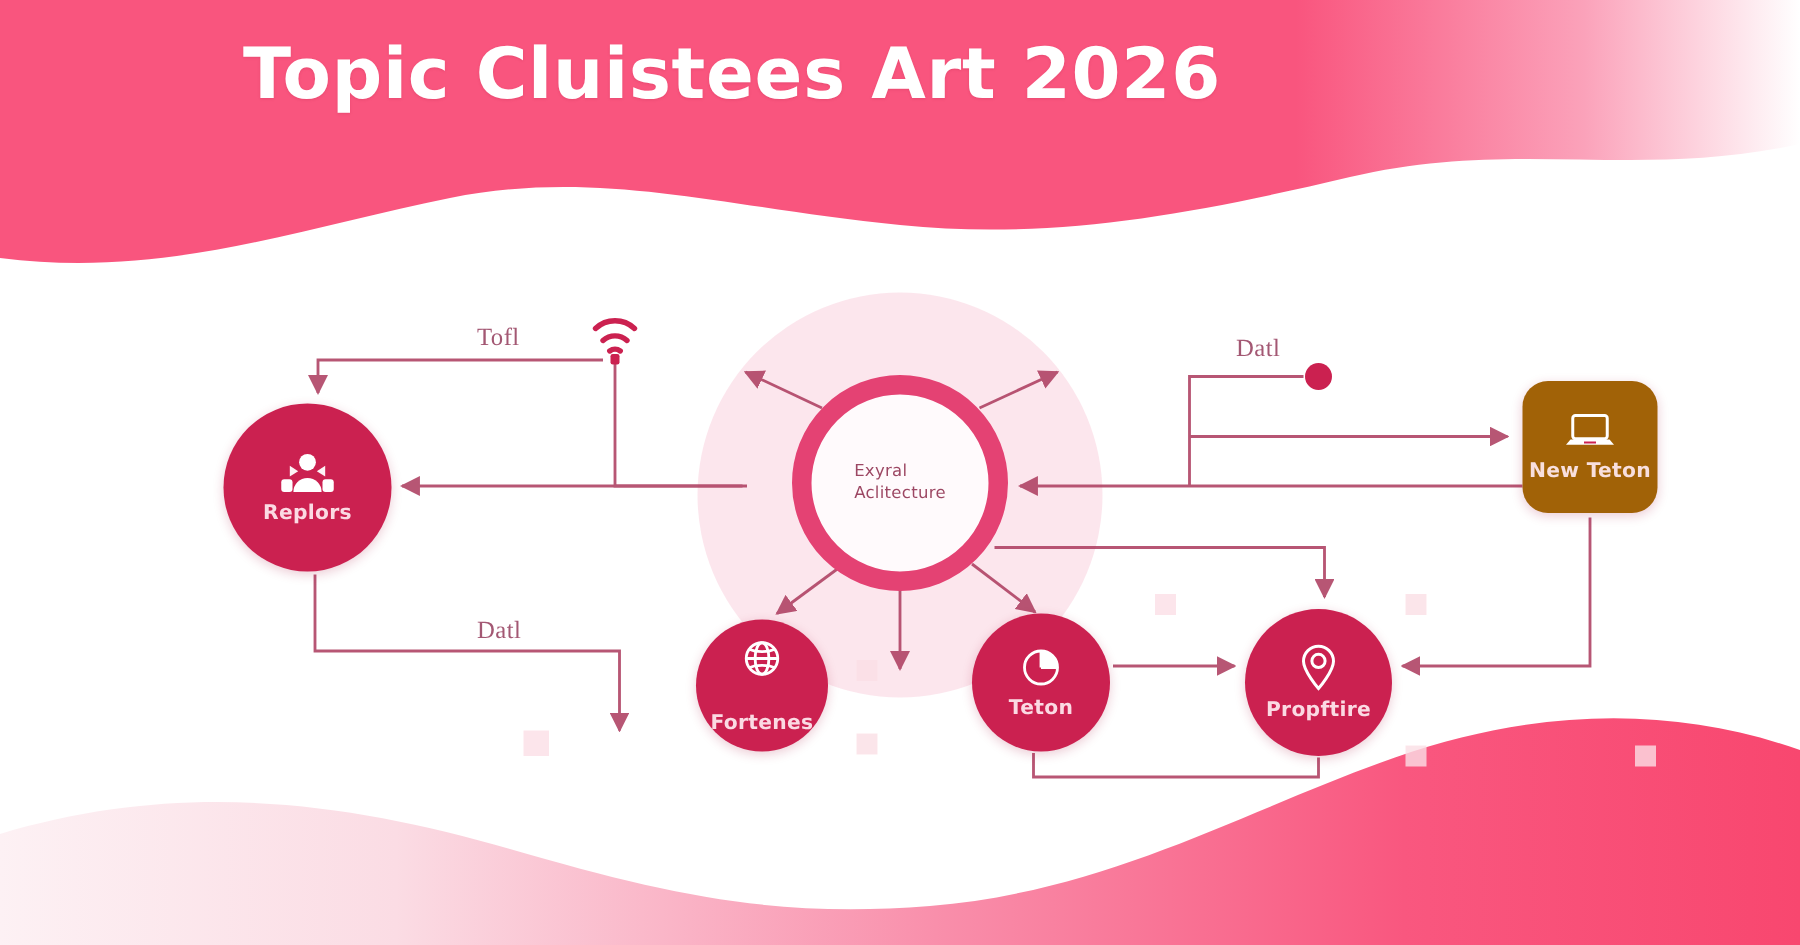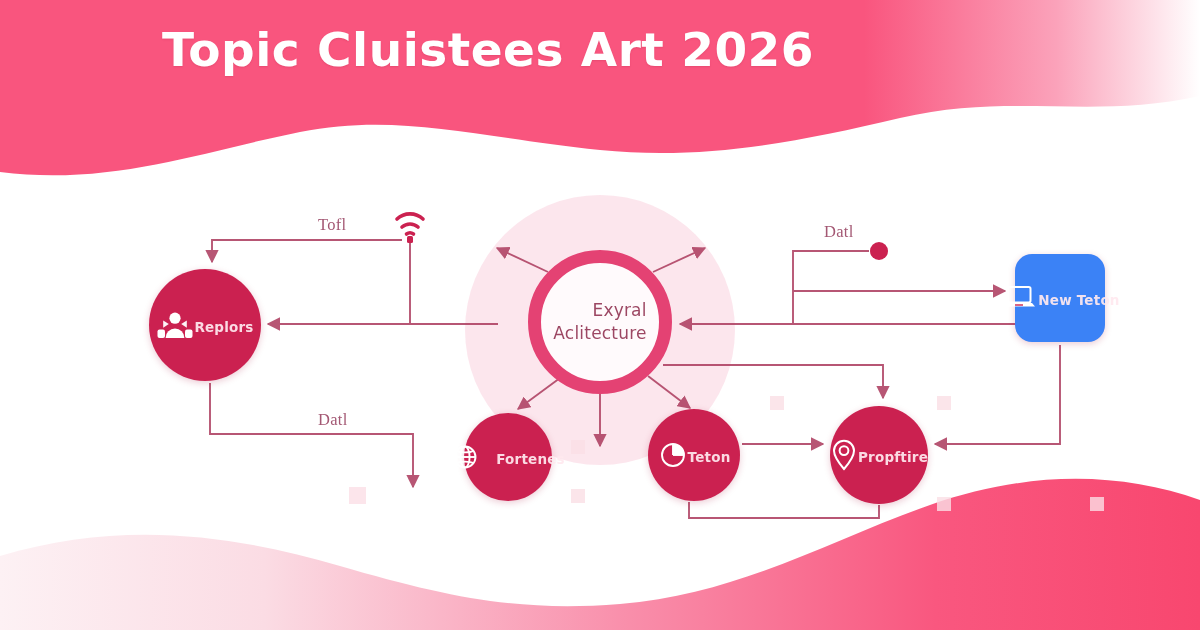--- a/index.html
+++ b/index.html
@@ -18,27 +18,27 @@
     font-size:47px;
     letter-spacing:0.5px;
     color:#ffffff;
     z-index:12;
     text-shadow:0 1px 2px rgba(160,20,55,0.18);
   }
   .node{position:absolute;z-index:9;}
   .node-circle{
     border-radius:50%;
     background:#CB2150;
-    display:flex;flex-direction:row;align-items:center;justify-content:center;
+    display:flex;flex-direction:column;align-items:center;justify-content:center;
     box-shadow:0 2px 7px rgba(170,25,65,0.22);
   }
   .node-rect{
     border-radius:17px;
-    background:#3b82f6;
-    display:flex;flex-direction:row;align-items:center;justify-content:center;
+    background:#a16207;
+    display:flex;flex-direction:column;align-items:center;justify-content:center;
     box-shadow:0 2px 7px rgba(170,25,65,0.22);
   }
   .node-label{
     color:#ffe9ef;
     font-family:"DejaVu Sans", sans-serif;
     font-size:13.5px;
     font-weight:600;
     letter-spacing:0.2px;
     margin-top:5px;
     text-align:center;
@@ -49,24 +49,24 @@
   .node-icon{display:block;line-height:0;}
   .hub{
     position:absolute;z-index:9;
     border-radius:50%;
     background:#fffafc;
     border:13px solid #E44273;
     display:flex;align-items:center;justify-content:center;
     box-sizing:border-box;
   }
   .hub-text{
-    text-align:right;
+    text-align:left;
     color:#8f2f4e;
     font-family:"DejaVu Sans", sans-serif;
-    font-size:17px;
+    font-size:11px;
     line-height:1.35;
     letter-spacing:0.2px;
     opacity:.88;
   }
   .edge-label{
     position:absolute;z-index:10;
     color:#9c4a68;
     font-family:Liberation Serif, serif;
     font-size:16.5px;
     letter-spacing:0.3px;

